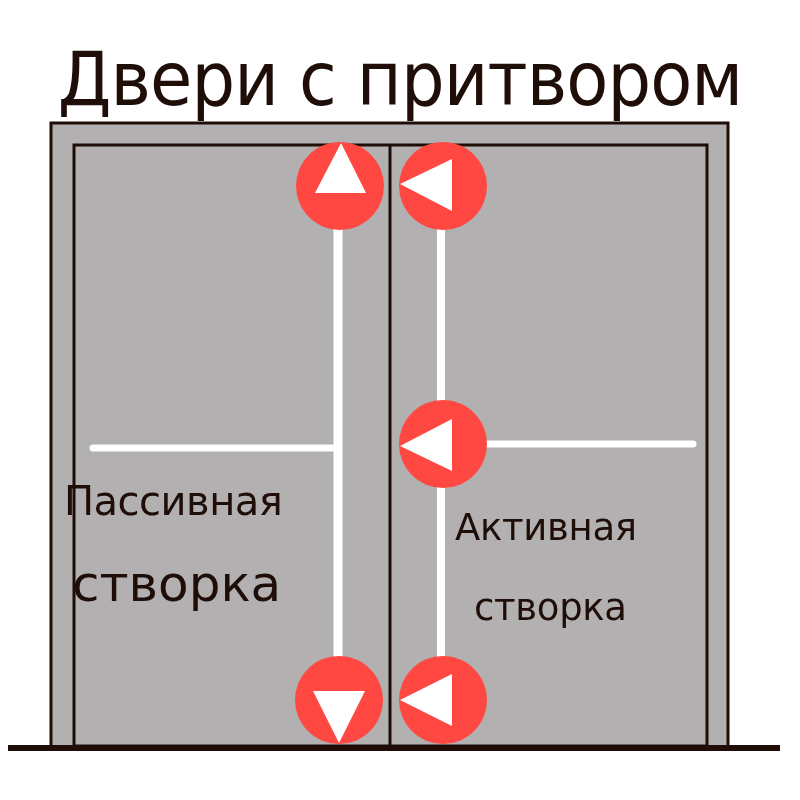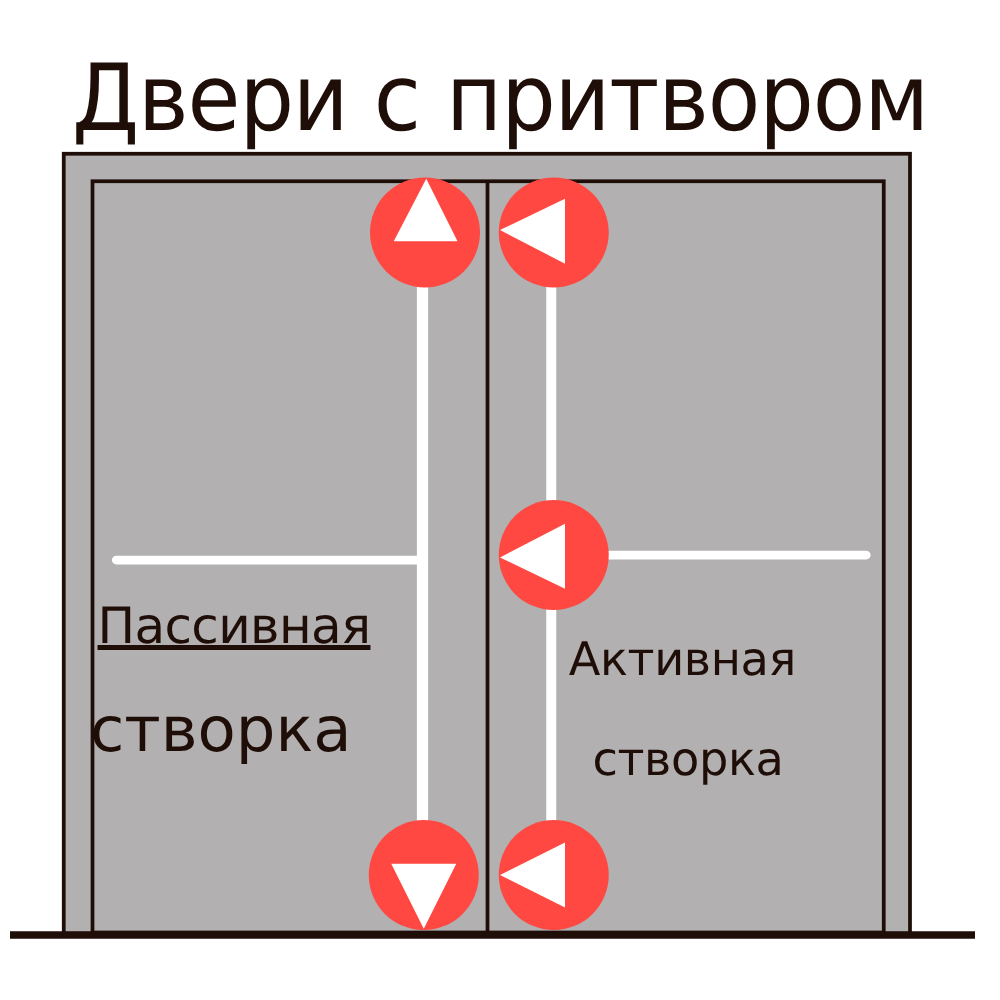--- a/index.html
+++ b/index.html
@@ -40,25 +40,24 @@
       z-index: 1;
     }
     .label {
       position: absolute;
       z-index: 2;
       white-space: nowrap;
       color: #1f0e08;
       font-family: "DejaVu Sans", sans-serif;
     }
     .label-passive-1 {
-      left: 78px;
+      left: 64px;
       top: 478px;
       font-size: 40px;
       letter-spacing: -0.5px;
-      text-decoration: underline;
     }
     .label-passive-2 {
       left: 72px;
       top: 555px;
       font-size: 50px;
       letter-spacing: 0px;
     }
     .label-active-1 {
       left: 455px;
       top: 506px;

